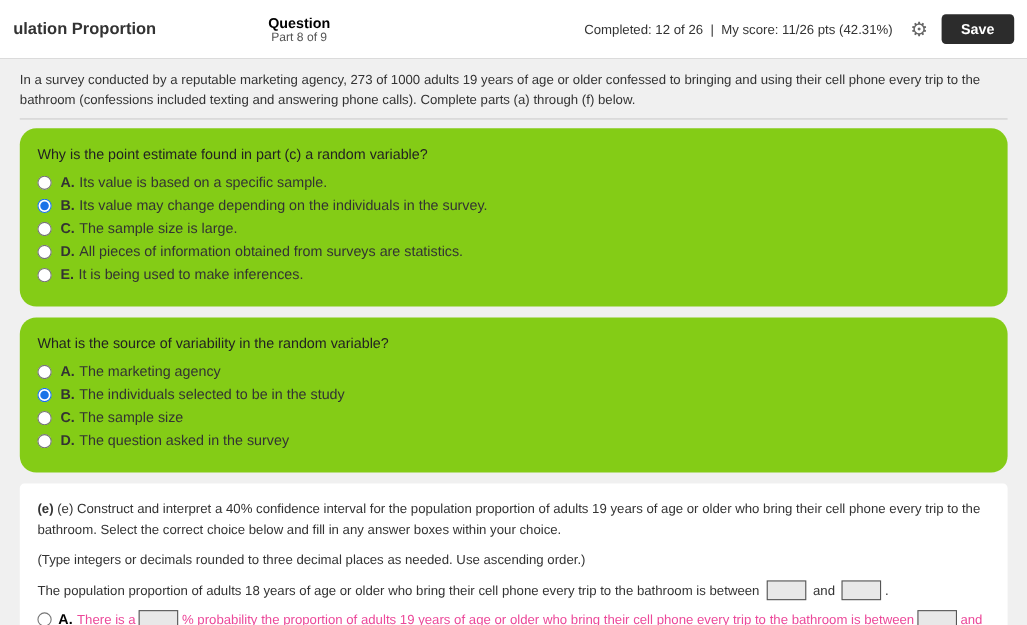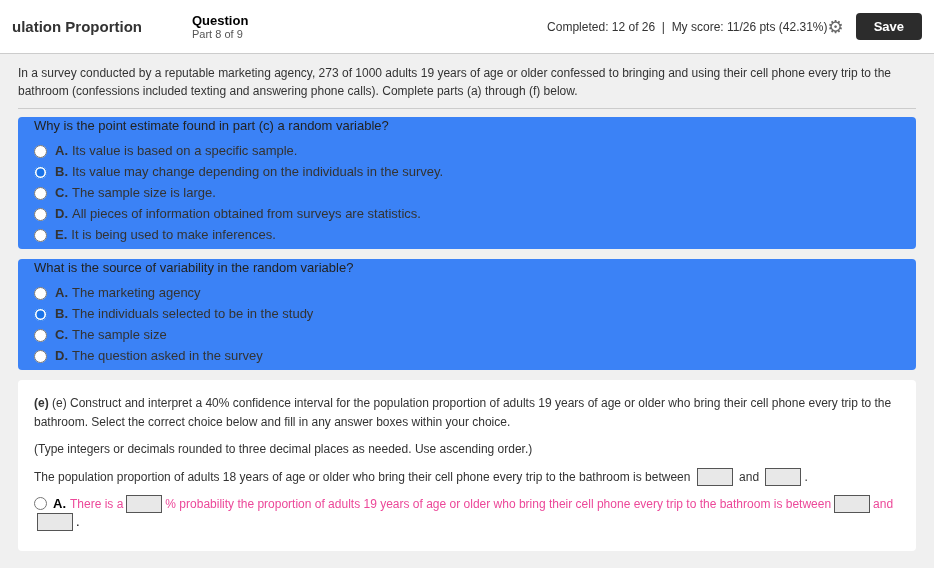--- a/index.html
+++ b/index.html
@@ -3,44 +3,44 @@
   <meta charset="utf-8">
   <style>
     * { box-sizing: border-box; margin: 0; padding: 0; }
     body { font-family: Arial, sans-serif; font-size: 13px; background: #e8e8e8; width: 934px; height: 568px; overflow: hidden; }
 
     .top-bar {
       display: flex; align-items: center; background: #fff; border-bottom: 1px solid #ccc;
       padding: 6px 12px; height: 54px;
     }
     .top-bar-title { font-size: 15px; font-weight: bold; color: #333; flex: 0 0 180px; }
-    .top-bar-question { flex: 0 0 160px; }
+    .top-bar-question { text-align: center; flex: 0 0 160px; }
     .top-bar-question .q-title { font-weight: bold; font-size: 13px; }
     .top-bar-question .q-sub { font-size: 11px; color: #555; }
     .top-bar-middle { flex: 1; }
-    .top-bar-completed { font-size: 12px; color: #333; margin-right: 0; }
+    .top-bar-completed { font-size: 12px; color: #333; margin-right: 16px; }
     .top-bar-completed span { color: #333; }
     .gear-icon { font-size: 18px; color: #666; margin-right: 12px; cursor: pointer; }
     .save-btn {
       background: #2c2c2c; color: #fff; border: none; border-radius: 4px;
       padding: 6px 18px; font-size: 13px; font-weight: bold; cursor: pointer;
     }
 
     .main-content {
       background: #f0f0f0; padding: 10px 18px; height: calc(568px - 44px); overflow-y: auto;
     }
 
     .context-text {
       font-size: 12px; color: #333; line-height: 1.5; margin-bottom: 8px;
       background: #f0f0f0;
     }
 
     .divider { border: none; border-top: 1px solid #ccc; margin: 8px 0; }
 
-    .question-section { background: #3b82f6; border-radius: 4px; padding: 1px 16px; margin-bottom: 10px; }
+    .question-section { background: #84cc16; border-radius: 15px; padding: 16px 16px; margin-bottom: 10px; }
 
     .question-text { font-size: 13px; color: #222; margin-bottom: 10px; font-weight: normal; }
 
     .option-row { display: flex; align-items: flex-start; margin-bottom: 6px; }
     .option-row input[type="radio"] { margin-right: 8px; margin-top: 2px; cursor: pointer; }
     .option-label-letter { font-weight: bold; margin-right: 4px; color: #333; font-size: 13px; }
     .option-text { font-size: 13px; color: #333; }
 
     .confidence-section { background: #fff; border-radius: 4px; padding: 14px 16px; margin-bottom: 10px; }
     .confidence-text { font-size: 12px; color: #333; line-height: 1.6; margin-bottom: 8px; }

